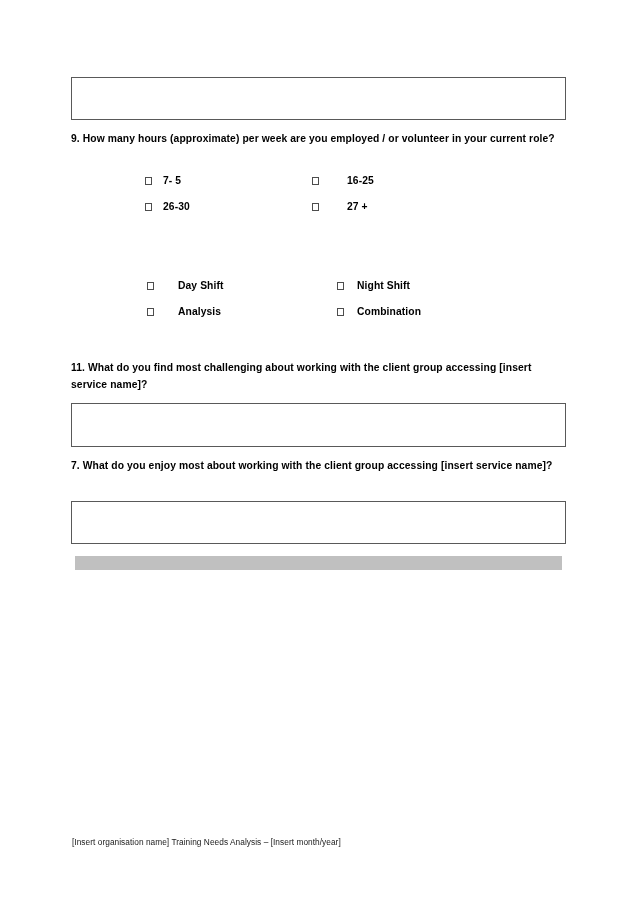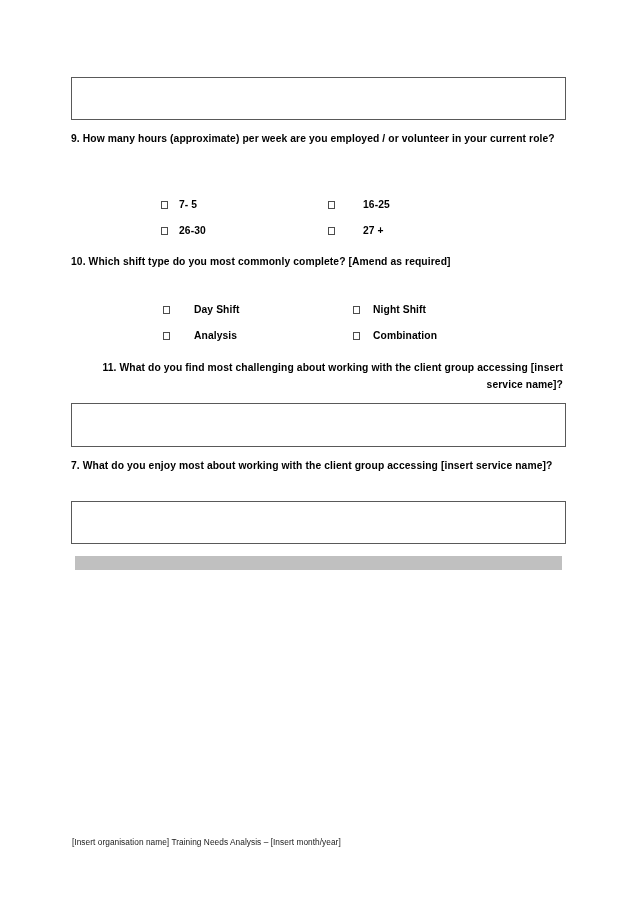--- a/index.html
+++ b/index.html
@@ -51,29 +51,28 @@
     position: absolute;
     left: 71px;
     width: 492px;
     font-size: 10.3px;
     font-weight: bold;
     line-height: 16.5px;
     letter-spacing: .1px;
   }
   #q9-text  { top: 131px; }
   #q10-text { top: 254px; }
-  #q11-text { top: 360px; text-align: right; }
+  #q11-text { top: 360px; }
   #q12-text { top: 458px; }
 
   
   .options {
     position: absolute;
-    left: 16px;
+    left: 0;
     width: 612px;
-    margin-top: 24px;
   }
   #q9-options  { top: 174px; }
   #q10-options { top: 279px; }
 
   .option-row {
     position: relative;
     height: 26px;
   }
   .option {
     position: absolute;
@@ -147,21 +146,20 @@
         <span class="checkbox-glyph"></span>
         <span class="option-label">26-30</span>
       </div>
       <div class="option col-right">
         <span class="checkbox-glyph"></span>
         <span class="option-label">27 +</span>
       </div>
     </div>
   </div>
 
-  <div class="question" id="q10-text">10. Which shift type do you most commonly complete? [Amend as required]</div>
 
   <div class="options" id="q10-options">
     <div class="option-row">
       <div class="option col-left">
         <span class="checkbox-glyph"></span>
         <span class="option-label">Day Shift</span>
       </div>
       <div class="option col-right">
         <span class="checkbox-glyph"></span>
         <span class="option-label">Night Shift</span>

